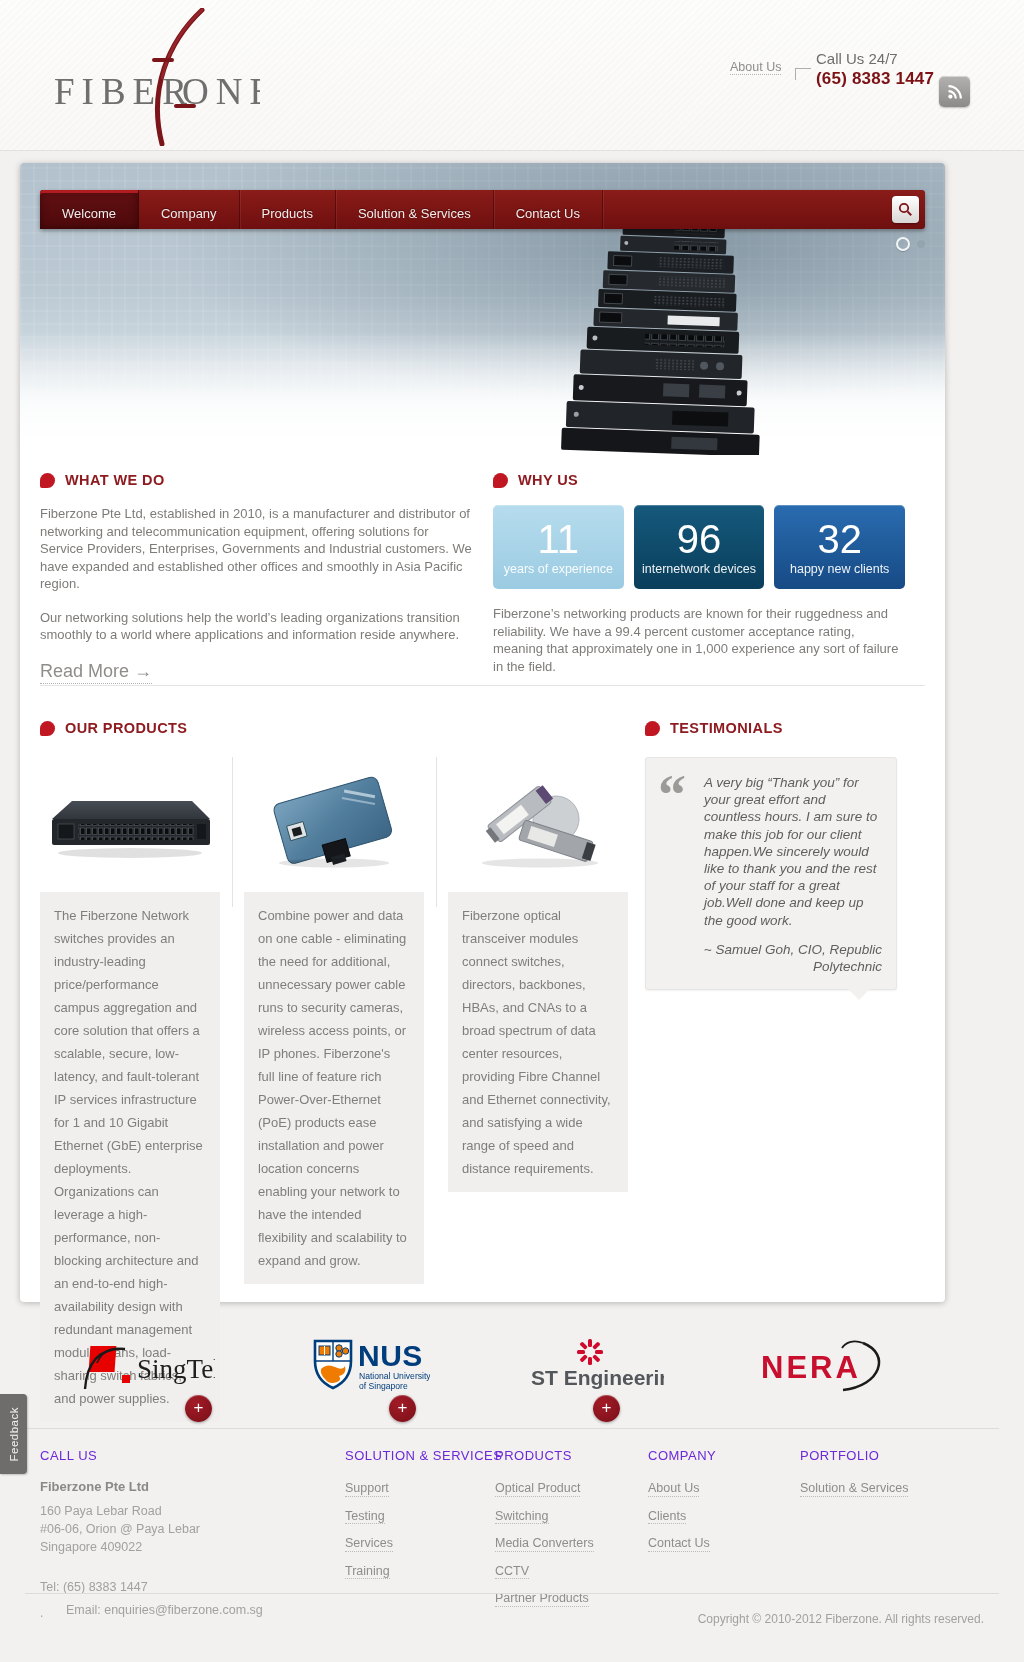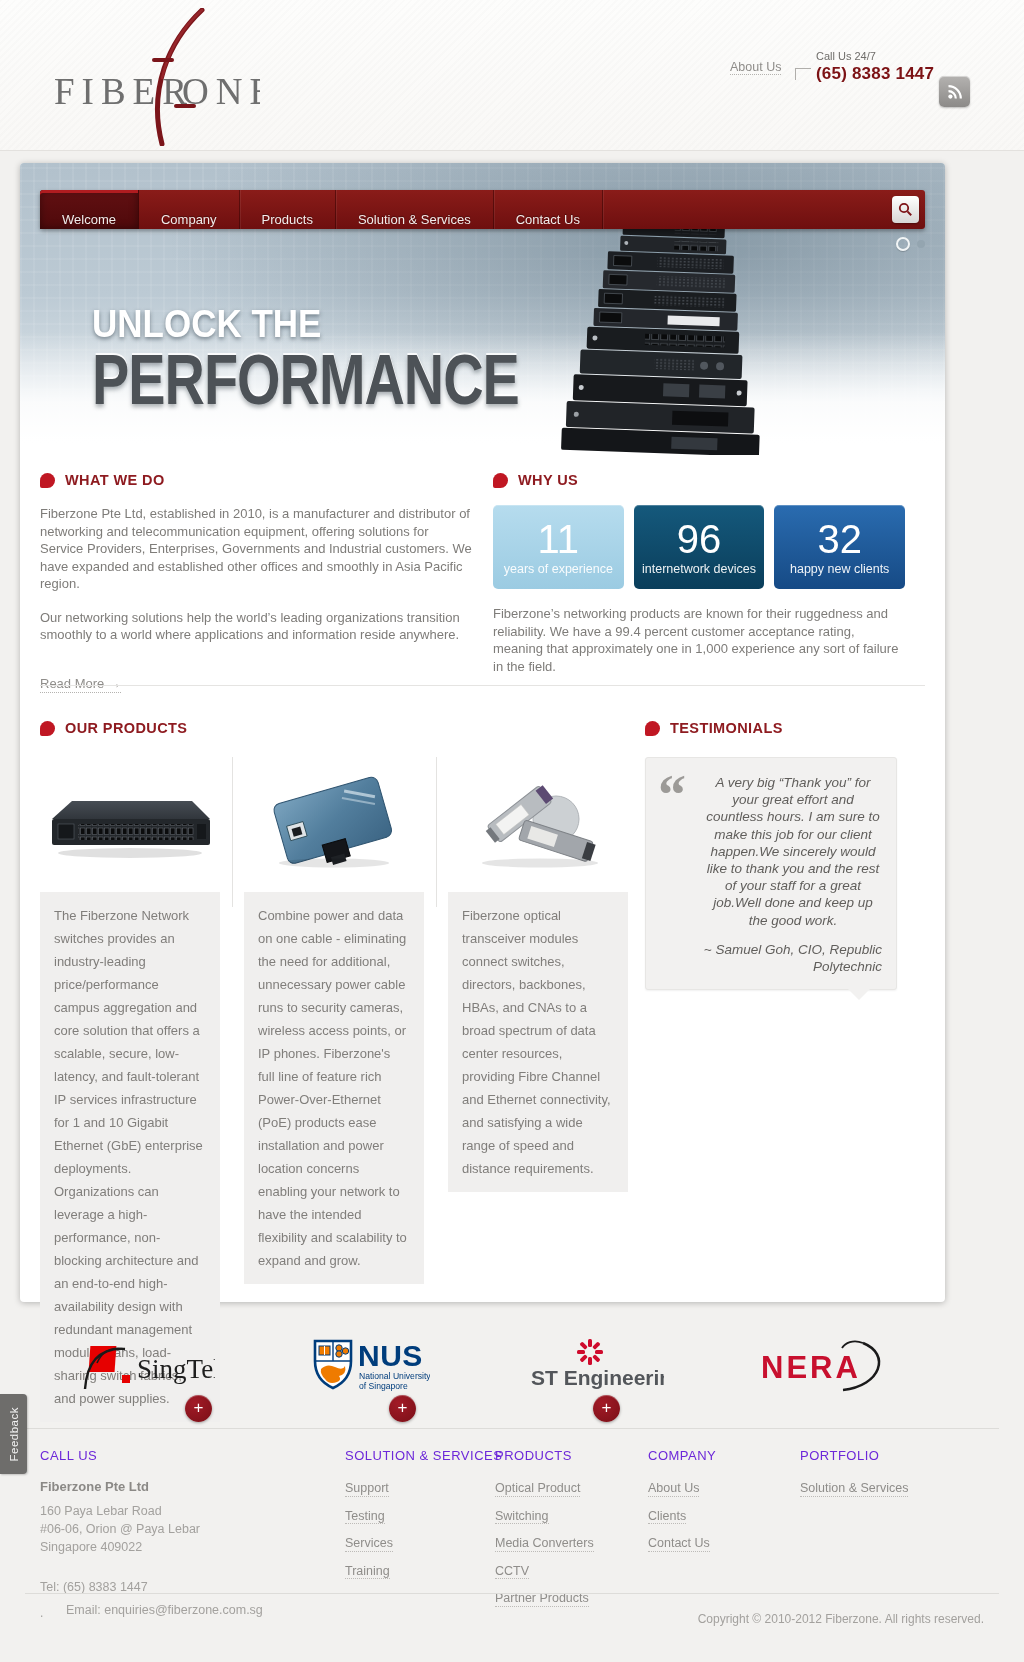--- a/index.html
+++ b/index.html
@@ -18,21 +18,21 @@
     border-bottom:1px solid #e3e1de;
   }
   .logo{position:absolute;left:50px;top:8px;width:210px;height:138px;}
   .about-link{
     position:absolute;left:730px;top:60px;font-size:12.5px;color:#8f8d8a;
     border-bottom:1px dotted #b5b3b0;cursor:pointer;text-decoration:none;
   }
   .phone-bracket{position:absolute;left:795px;top:68px;width:15px;height:11px;
     border-left:1px solid #b0aeab;border-top:1px solid #b0aeab;}
   .call-block{position:absolute;left:816px;top:50px;}
-  .call-label{font-size:11px;color:#6f6d6a;}
+  .call-label{font-size:15px;color:#6f6d6a;}
   .phone-number{font-size:17px;font-weight:bold;color:#7c1215;margin-top:2px;letter-spacing:.2px;}
   .rss-button{
     position:absolute;right:54px;top:76px;width:31px;height:31px;border-radius:5px;
     background:linear-gradient(#b4b2b0,#8c8a88);
     box-shadow:inset 0 1px 0 rgba(255,255,255,.45),0 1px 2px rgba(0,0,0,.25);
     display:flex;align-items:center;justify-content:center;cursor:pointer;
   }
   
   .main-card{
     position:absolute;top:163px;left:20px;width:925px;height:1139px;
@@ -66,21 +66,21 @@
     box-shadow:0 1px 1px rgba(0,0,0,.2);cursor:pointer;}
   .dot{width:8px;height:8px;border-radius:50%;background:#94a5b0;cursor:pointer;}
   
   .nav{
     position:absolute;top:27px;left:20px;right:20px;height:39px;z-index:6;border-radius:3px;
     background:linear-gradient(#8a1c19,#6e0f0f);
     box-shadow:0 2px 4px rgba(0,0,0,.35);
     display:flex;align-items:stretch;
   }
   .nav-item{
-    padding:10px 22px;line-height:39px;font-size:13px;color:#f3eceb;cursor:pointer;
+    padding:4px 22px;line-height:39px;font-size:13px;color:#f3eceb;cursor:pointer;
     border-right:1px solid rgba(40,0,0,.45);box-shadow:1px 0 0 rgba(255,255,255,.07);
     text-shadow:0 -1px 1px rgba(0,0,0,.4);
   }
   .nav-item.active{
     background:linear-gradient(#611012,#4f090b);
     box-shadow:inset 0 3px 0 #b01c20, inset 0 0 8px rgba(0,0,0,.4);
     border-radius:3px 0 0 0;
   }
   .search-btn{
     position:absolute;right:6px;top:6px;width:27px;height:27px;border-radius:4px;
@@ -89,21 +89,21 @@
   }
   
   .sec-head{display:flex;align-items:center;gap:10px;height:18px;}
   .bubble{width:15px;height:15px;background:#c01723;border-radius:50% 50% 50% 2px;flex:0 0 auto;}
   .sec-title{font-size:14.5px;font-weight:bold;color:#8e1b20;letter-spacing:.4px;}
   
   .what-we-do{position:absolute;left:20px;top:308px;width:432px;}
   .why-us{position:absolute;left:473px;top:308px;width:412px;}
   .body-text{font-size:13px;color:#7e7c79;line-height:17.5px;margin:16px 0 0 0;}
   .read-more{
-    display:inline-block;margin-top:32px;font-size:13px;color:#8f8d8a;
+    display:inline-block;margin-top:17px;font-size:18px;color:#8f8d8a;
     border-bottom:1px dotted #b5b3b0;padding-bottom:1px;cursor:pointer;text-decoration:none;
   }
   .stats-row{display:flex;gap:10px;margin-top:16px;}
   .stat-box{flex:1;height:84px;border-radius:5px;display:flex;flex-direction:column;
     align-items:center;justify-content:center;color:#fff;box-shadow:inset 0 1px 0 rgba(255,255,255,.25);}
   .stat-box.s0{background:linear-gradient(#b6dcee,#9bcbe2);}
   .stat-box.s1{background:linear-gradient(#15597c,#0a3e5b);}
   .stat-box.s2{background:linear-gradient(#2a6cb0,#164a85);}
   .stat-value{font-size:40px;line-height:40px;font-weight:normal;}
   .stat-label{font-size:12.5px;margin-top:3px;color:rgba(255,255,255,.93);}
@@ -135,21 +135,21 @@
     box-shadow:0 1px 2px rgba(0,0,0,.06);
   }
   .quote-card::after{
     content:"";position:absolute;bottom:-11px;right:26px;width:0;height:0;
     border-left:11px solid transparent;border-right:11px solid transparent;
     border-top:11px solid #f2f1f0;
   }
   .quote-inner{display:flex;}
   .qmark{font-family:"Liberation Serif",serif;font-size:56px;line-height:.75;color:#9c9a97;
     width:46px;flex:0 0 auto;font-weight:bold;}
-  .qtext{flex:1;font-style:italic;font-size:13.5px;color:#605e5b;line-height:17.2px;text-align:center;}
+  .qtext{flex:1;font-style:italic;font-size:13.5px;color:#605e5b;line-height:17.2px;}
   .qattr{margin-top:12px;text-align:right;font-style:italic;font-size:13.5px;color:#605e5b;line-height:17px;}
   
   .partners{
     position:absolute;top:1318px;left:0;width:1024px;height:95px;box-sizing:border-box;
     padding:0 135px 0 75px;display:flex;justify-content:space-between;align-items:center;
   }
   .partner{display:flex;align-items:center;}
   
   .footer-line{position:absolute;top:1428px;left:25px;right:25px;border-top:1px solid #dddcd9;}
   .fcol{position:absolute;top:1448px;}
@@ -204,24 +204,20 @@
       <circle cx="3.4" cy="12.6" r="2.1" fill="#ffffff"></circle>
       <path d="M1.5,7.2 a7.3,7.3 0 0 1 7.3,7.3" fill="none" stroke="#ffffff" stroke-width="2.2"></path>
       <path d="M1.5,2.2 a12.3,12.3 0 0 1 12.3,12.3" fill="none" stroke="#ffffff" stroke-width="2.2"></path>
     </svg>
   </div>
 </div>
 
 <div class="main-card">
 
   <div class="banner">
-    <div class="hero">
-      <div class="hero-line1">UNLOCK THE</div>
-      <div class="hero-line2">PERFORMANCE</div>
-    </div>
 
     <svg class="equip" width="260" height="234" viewBox="0 0 260 234">
       <defs>
         <pattern id="vent" width="4" height="3" patternUnits="userSpaceOnUse">
             <rect width="2" height="1.5" fill="#41464c"></rect>
           </pattern>
         <pattern id="ports8" width="9" height="11" patternUnits="userSpaceOnUse">
             <rect x="0.8" y="1.2" width="6.5" height="7.5" fill="#090a0b" stroke="#5a6067" stroke-width="0.6"></rect>
           </pattern>
       </defs>

